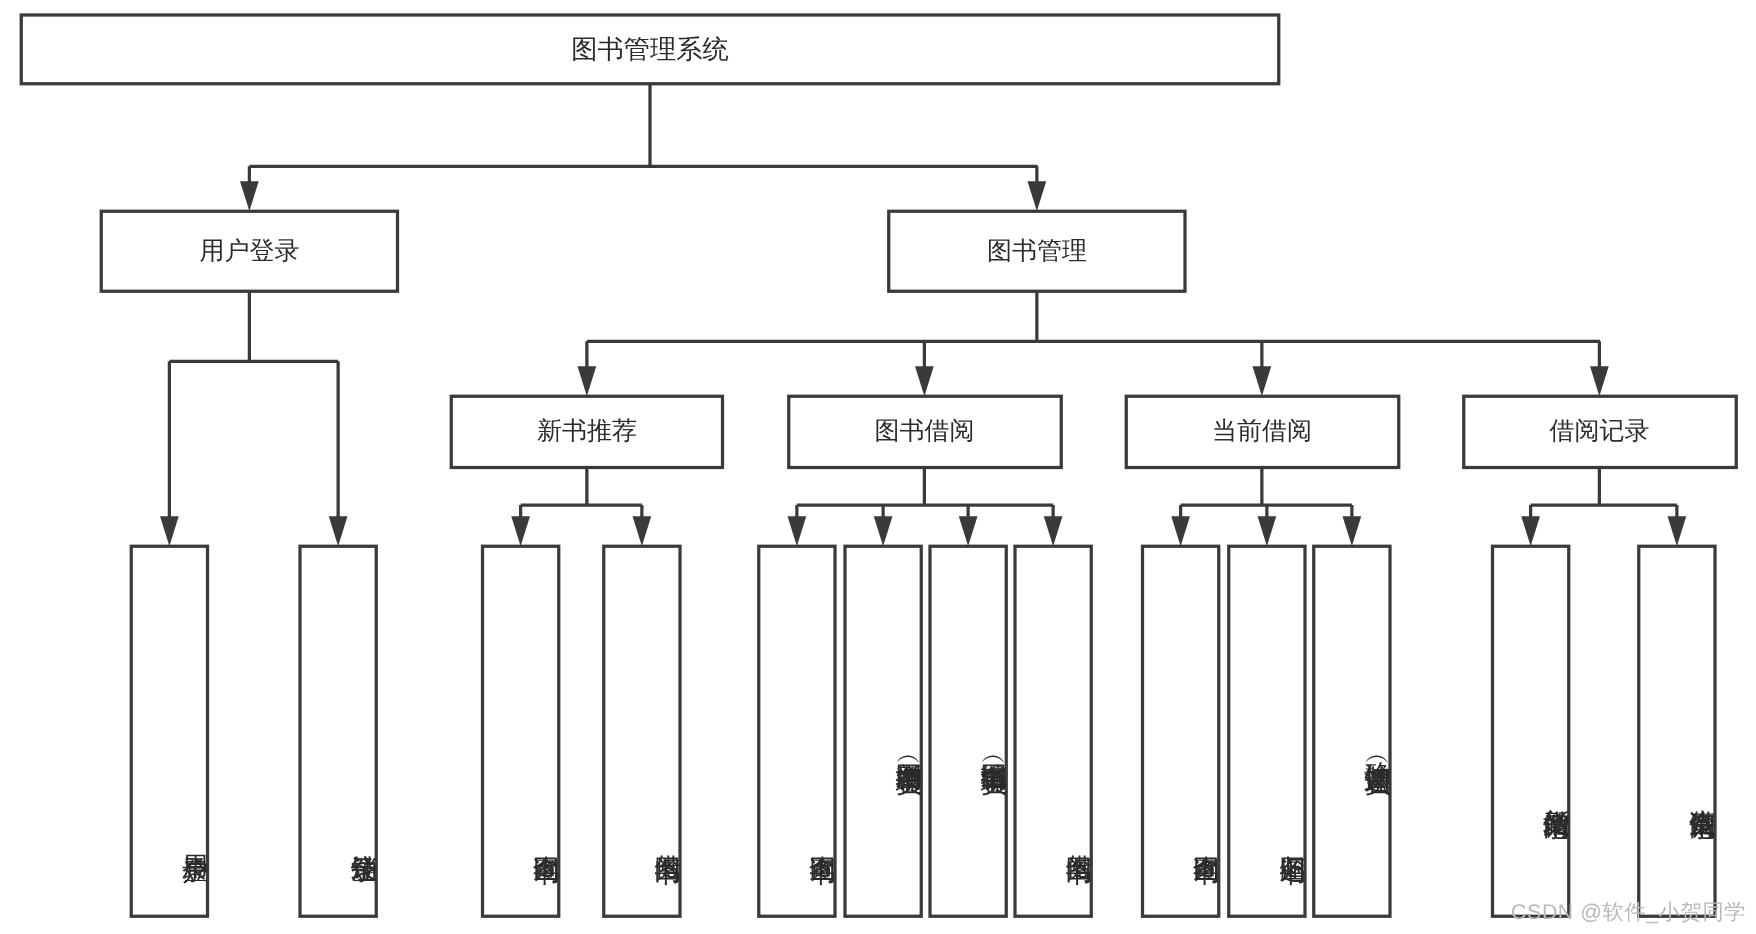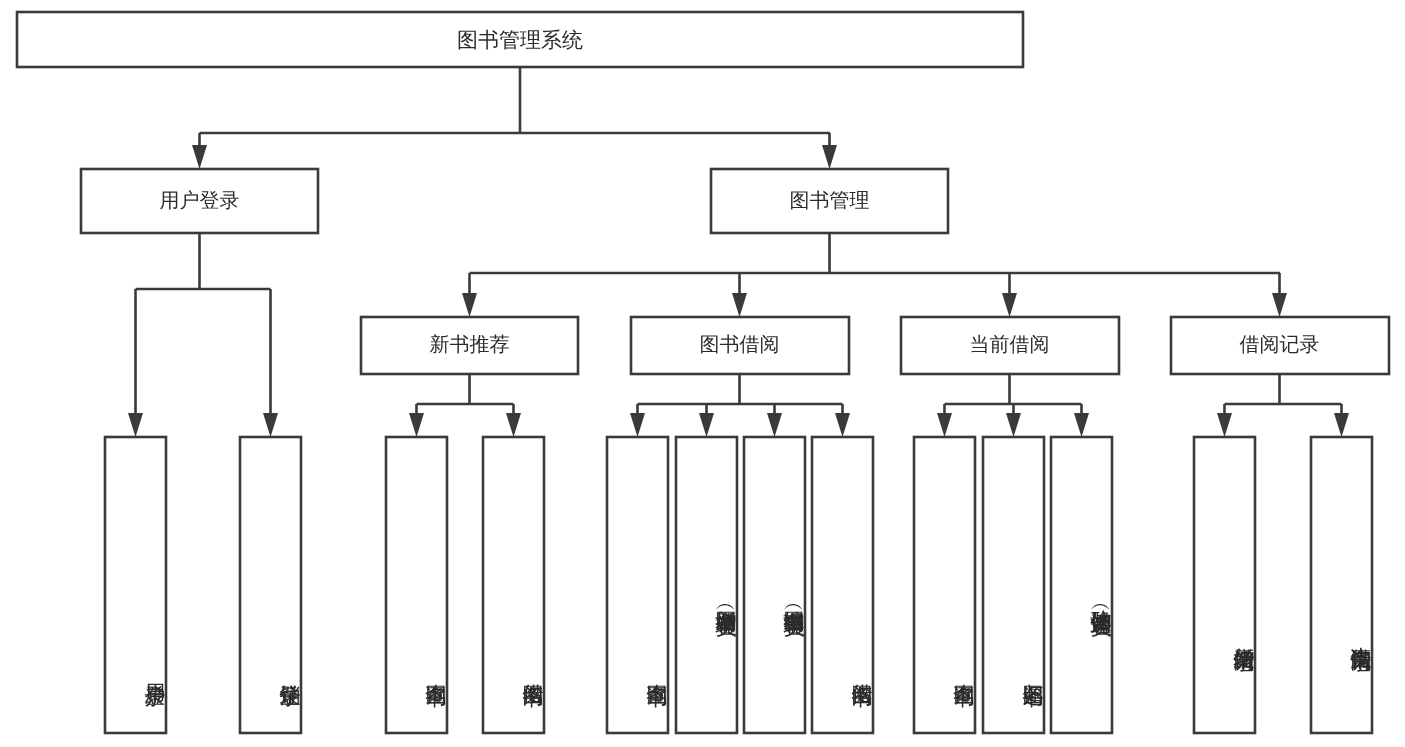--- a/index.html
+++ b/index.html
@@ -190,14 +190,15 @@
   <div class="leaf-label-wrap" style="left:914px; top:437px; width:61px; height:296px; padding-top:84px;">查询图书</div>
 
   <div class="leaf-label-wrap" style="left:983px; top:437px; width:61px; height:296px; padding-top:84px;">归还图书</div>
 
   <div class="leaf-label-wrap" style="left:1051px; top:437px; width:61px; height:296px; padding-top:12px;">确认归还（管理员）</div>
 
   <div class="leaf-label-wrap" style="left:1194px; top:437px; width:61px; height:296px; padding-top:48px;">新增借阅记录</div>
 
   <div class="leaf-label-wrap" style="left:1311px; top:437px; width:61px; height:296px; padding-top:48px;">查询借阅记录</div>
 
+  <div class="watermark">CSDN @软件_小贺同学</div>
 
 </div>
 
 </body></html>

